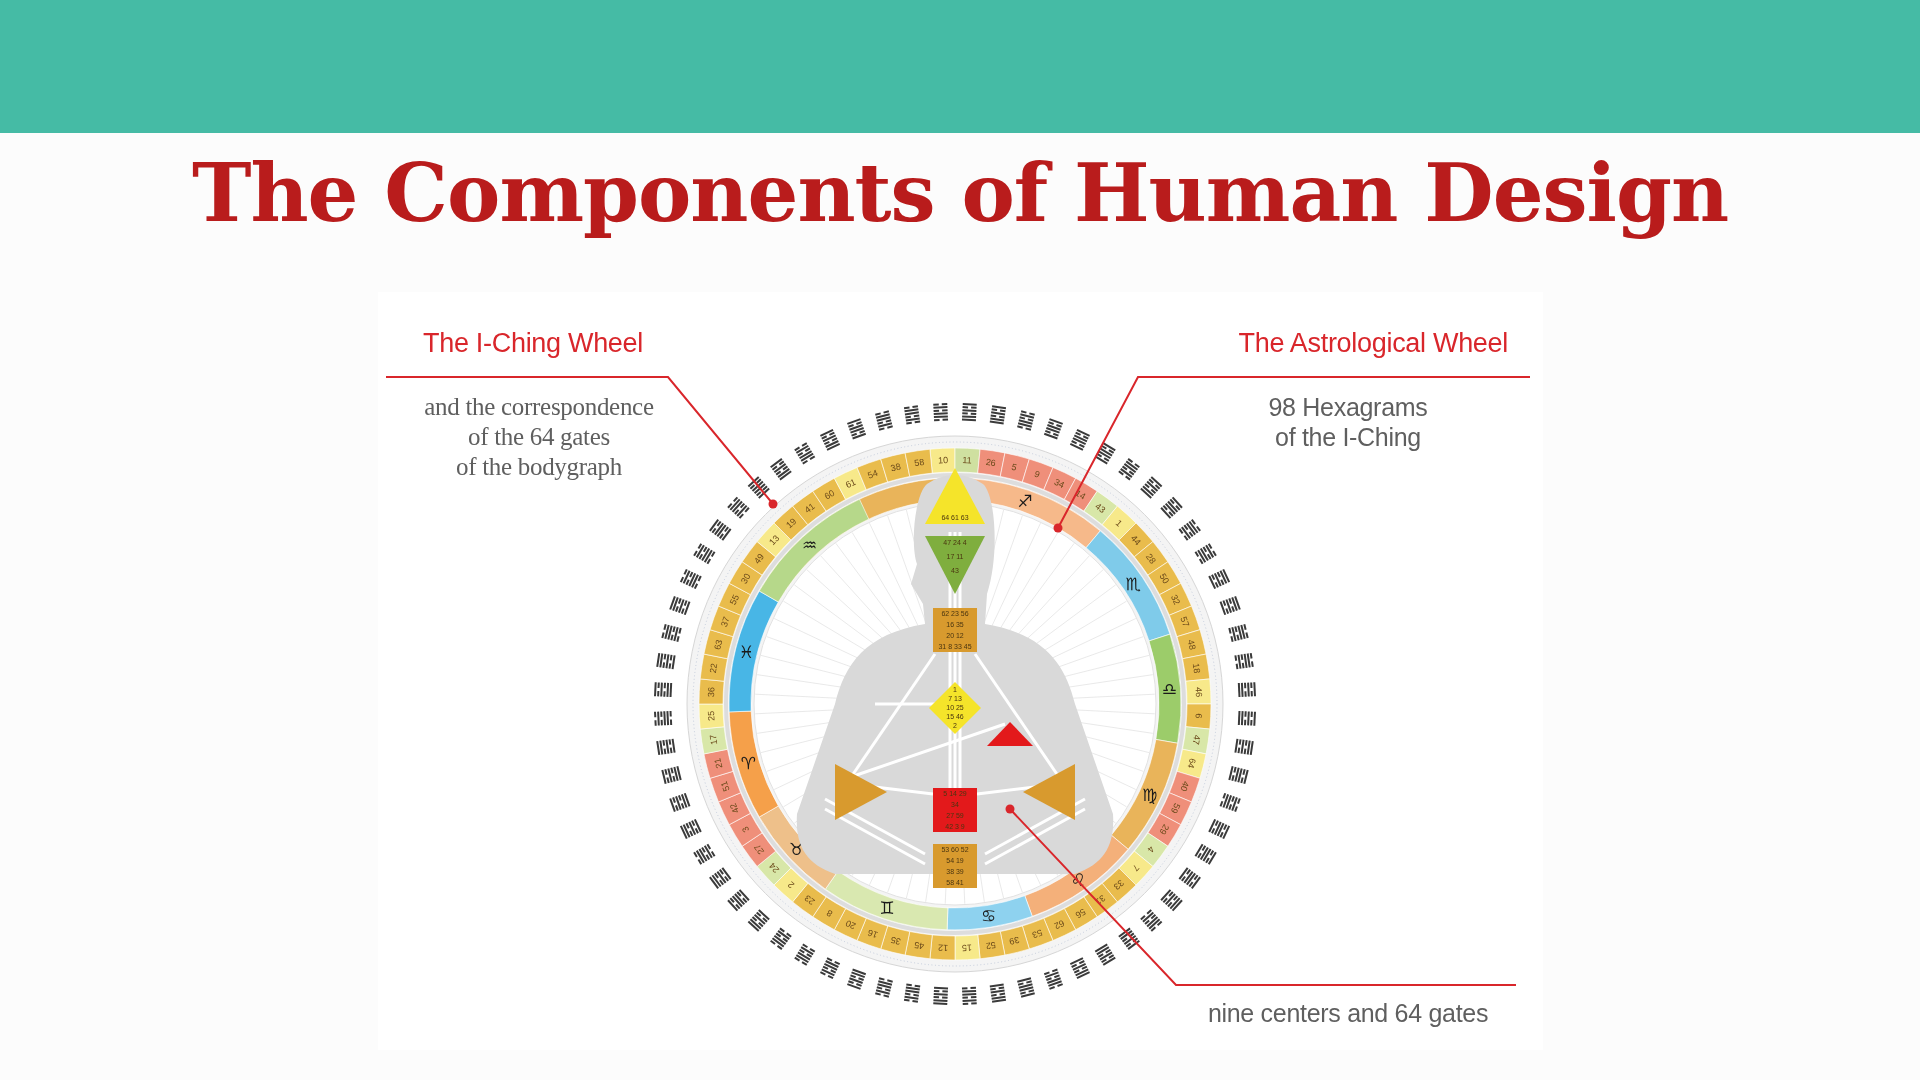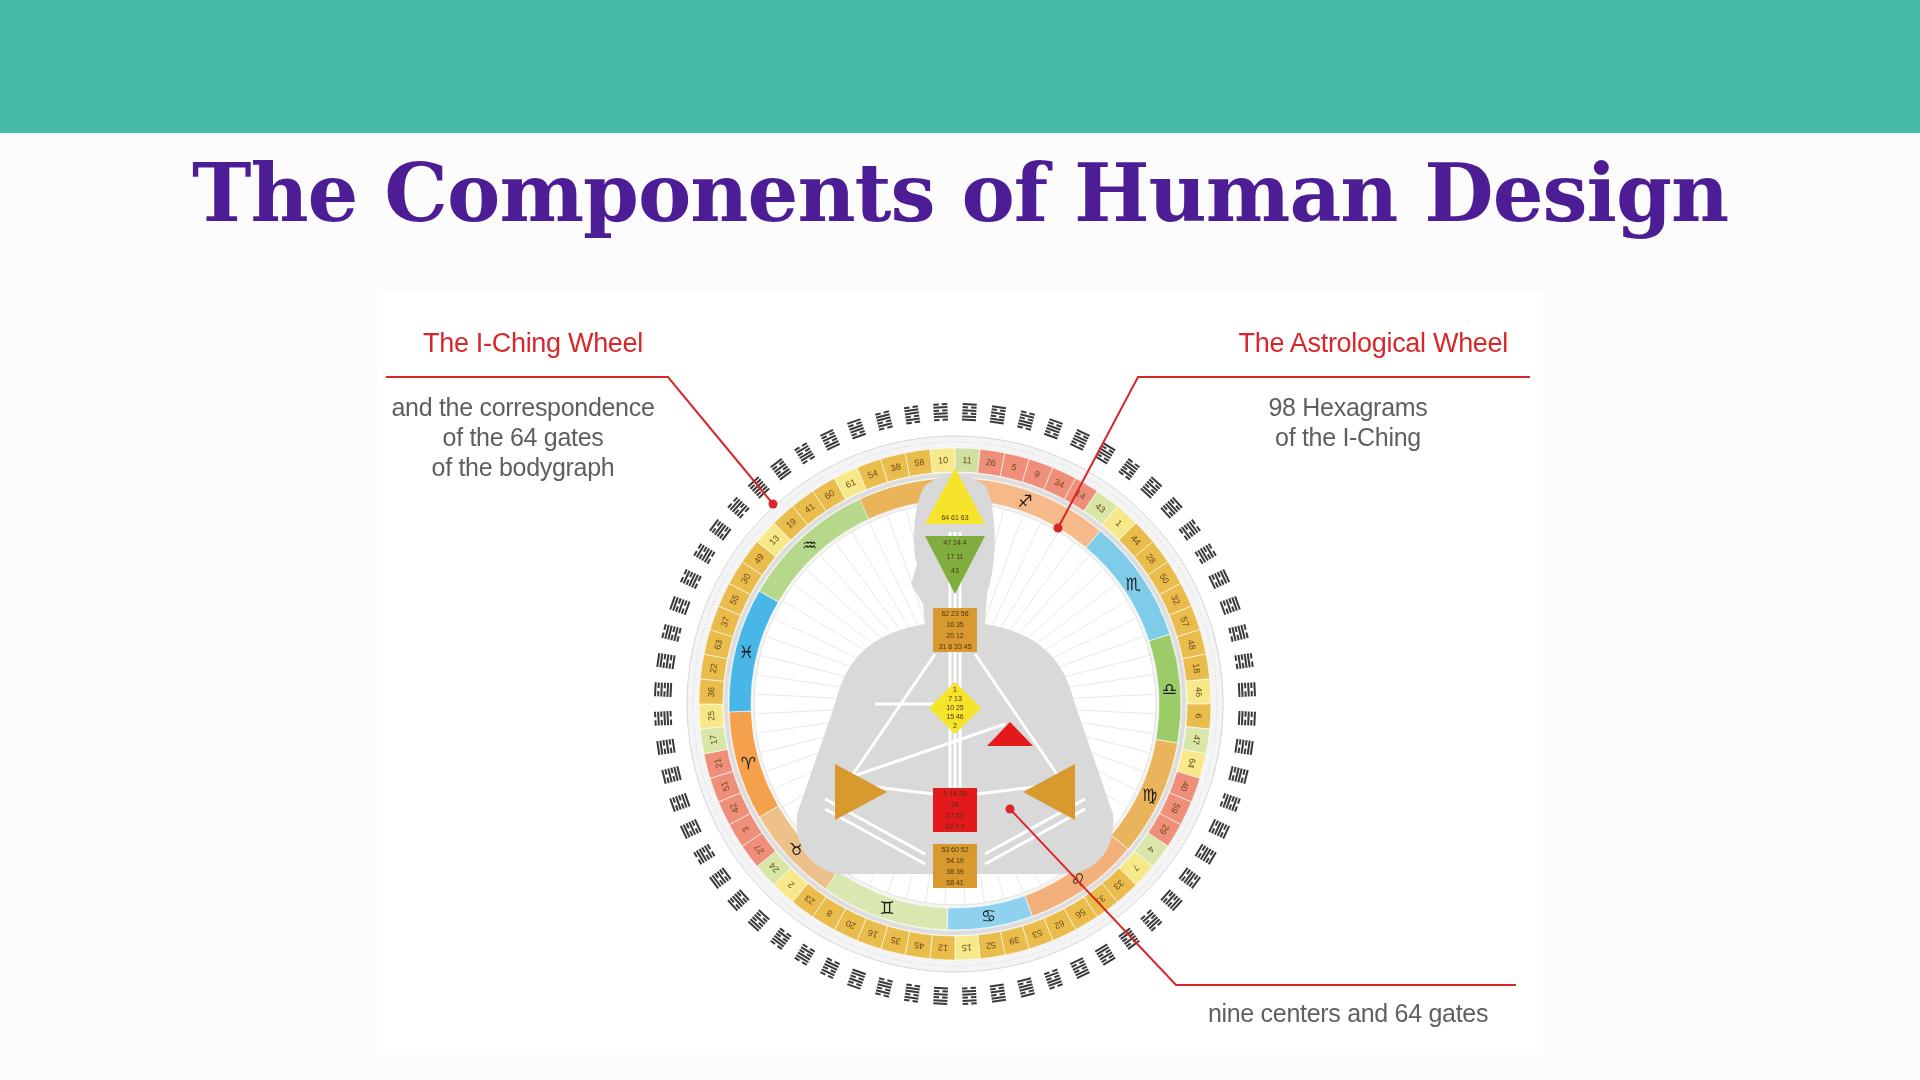--- a/index.html
+++ b/index.html
@@ -10,21 +10,21 @@
   }
   .top-band {
     position: absolute; left: 0; top: 0; width: 1920px; height: 133px;
     background: #45bba5;
   }
   .slide-title {
     position: absolute; left: 0; top: 138px; width: 1920px;
     text-align: center;
     font-family: "DejaVu Serif", "Liberation Serif", serif;
     font-weight: bold; font-size: 80px; letter-spacing: -1px;
-    color: #4c1d95; line-height: 110px;
+    color: #b91c1c; line-height: 110px;
   }
   .figure-panel {
     position: absolute; left: 378px; top: 292px; width: 1165px; height: 758px;
     background: #ffffff;
   }
   .figure-panel svg { position: absolute; left: 0; top: 0; }
   .callout { position: absolute; text-align: center; }
   .callout-title {
     color: #d9262b; font-weight: normal; font-size: 27px; letter-spacing: -0.3px;
     white-space: nowrap;
@@ -1010,21 +1010,21 @@
         <polyline points="1152,85 760,85 680,236" fill="none" stroke="#d9262b" stroke-width="2"></polyline>
         <circle cx="680" cy="236" r="4.5" fill="#d9262b"></circle>
         <polyline points="632,517 798,693 1138,693" fill="none" stroke="#d9262b" stroke-width="2"></polyline>
         <circle cx="632" cy="517" r="4.5" fill="#d9262b"></circle>
       </g>
     </svg>
 
   <div class="callout" style="left:10px; top:36px; width:290px;">
     <div class="callout-title">The I-Ching Wheel</div>
   </div>
-  <div class="callout" style="left:0px; top:100px; width:290px;">
+  <div class="callout" style="left:16px; top:100px; width:290px;font-family:Liberation Serif, serif;">
     <div class="callout-desc">and the correspondence</div>
     <div class="callout-desc">of the 64 gates</div>
     <div class="callout-desc">of the bodygraph</div>
   </div>
 
   <div class="callout" style="left:820px; top:36px; width:310px;text-align:right;">
     <div class="callout-title">The Astrological Wheel</div>
   </div>
   <div class="callout" style="left:810px; top:100px; width:320px;">
     <div class="callout-desc">98 Hexagrams</div>

